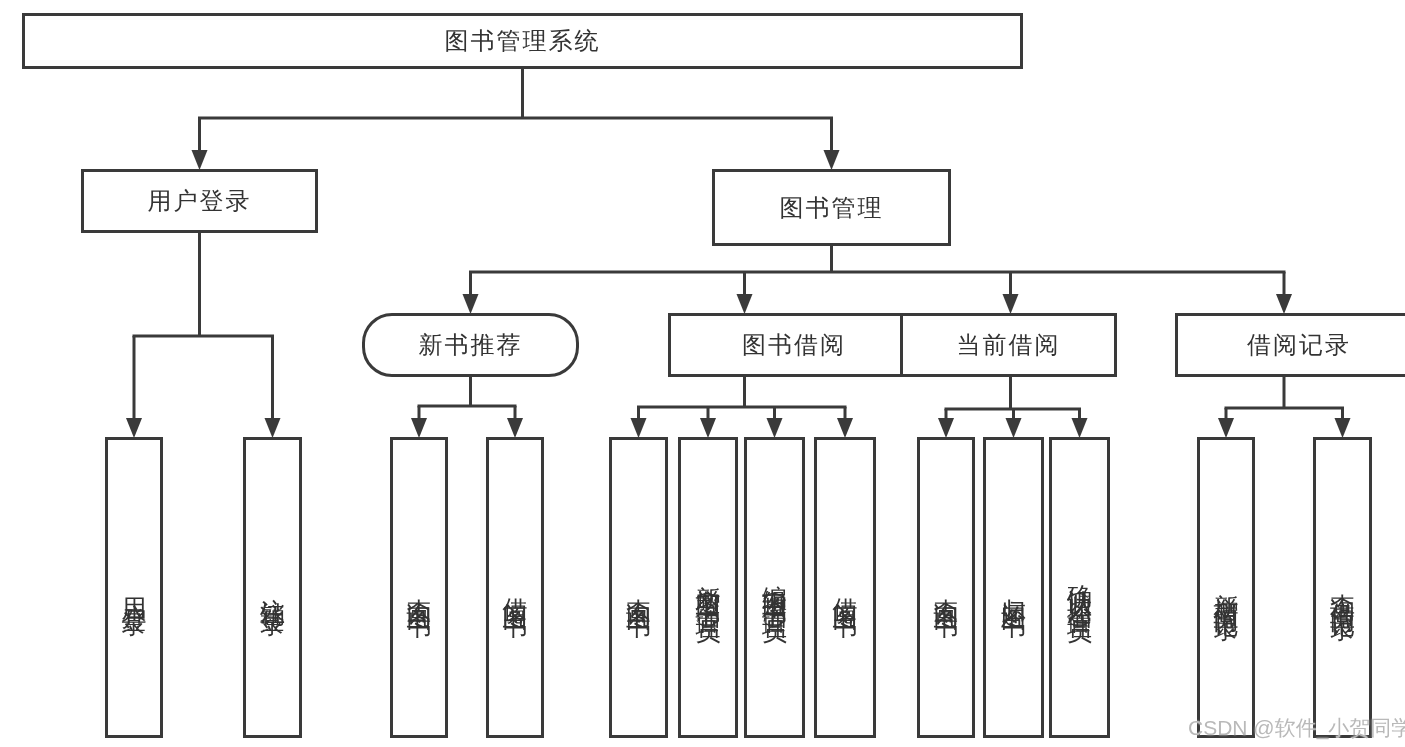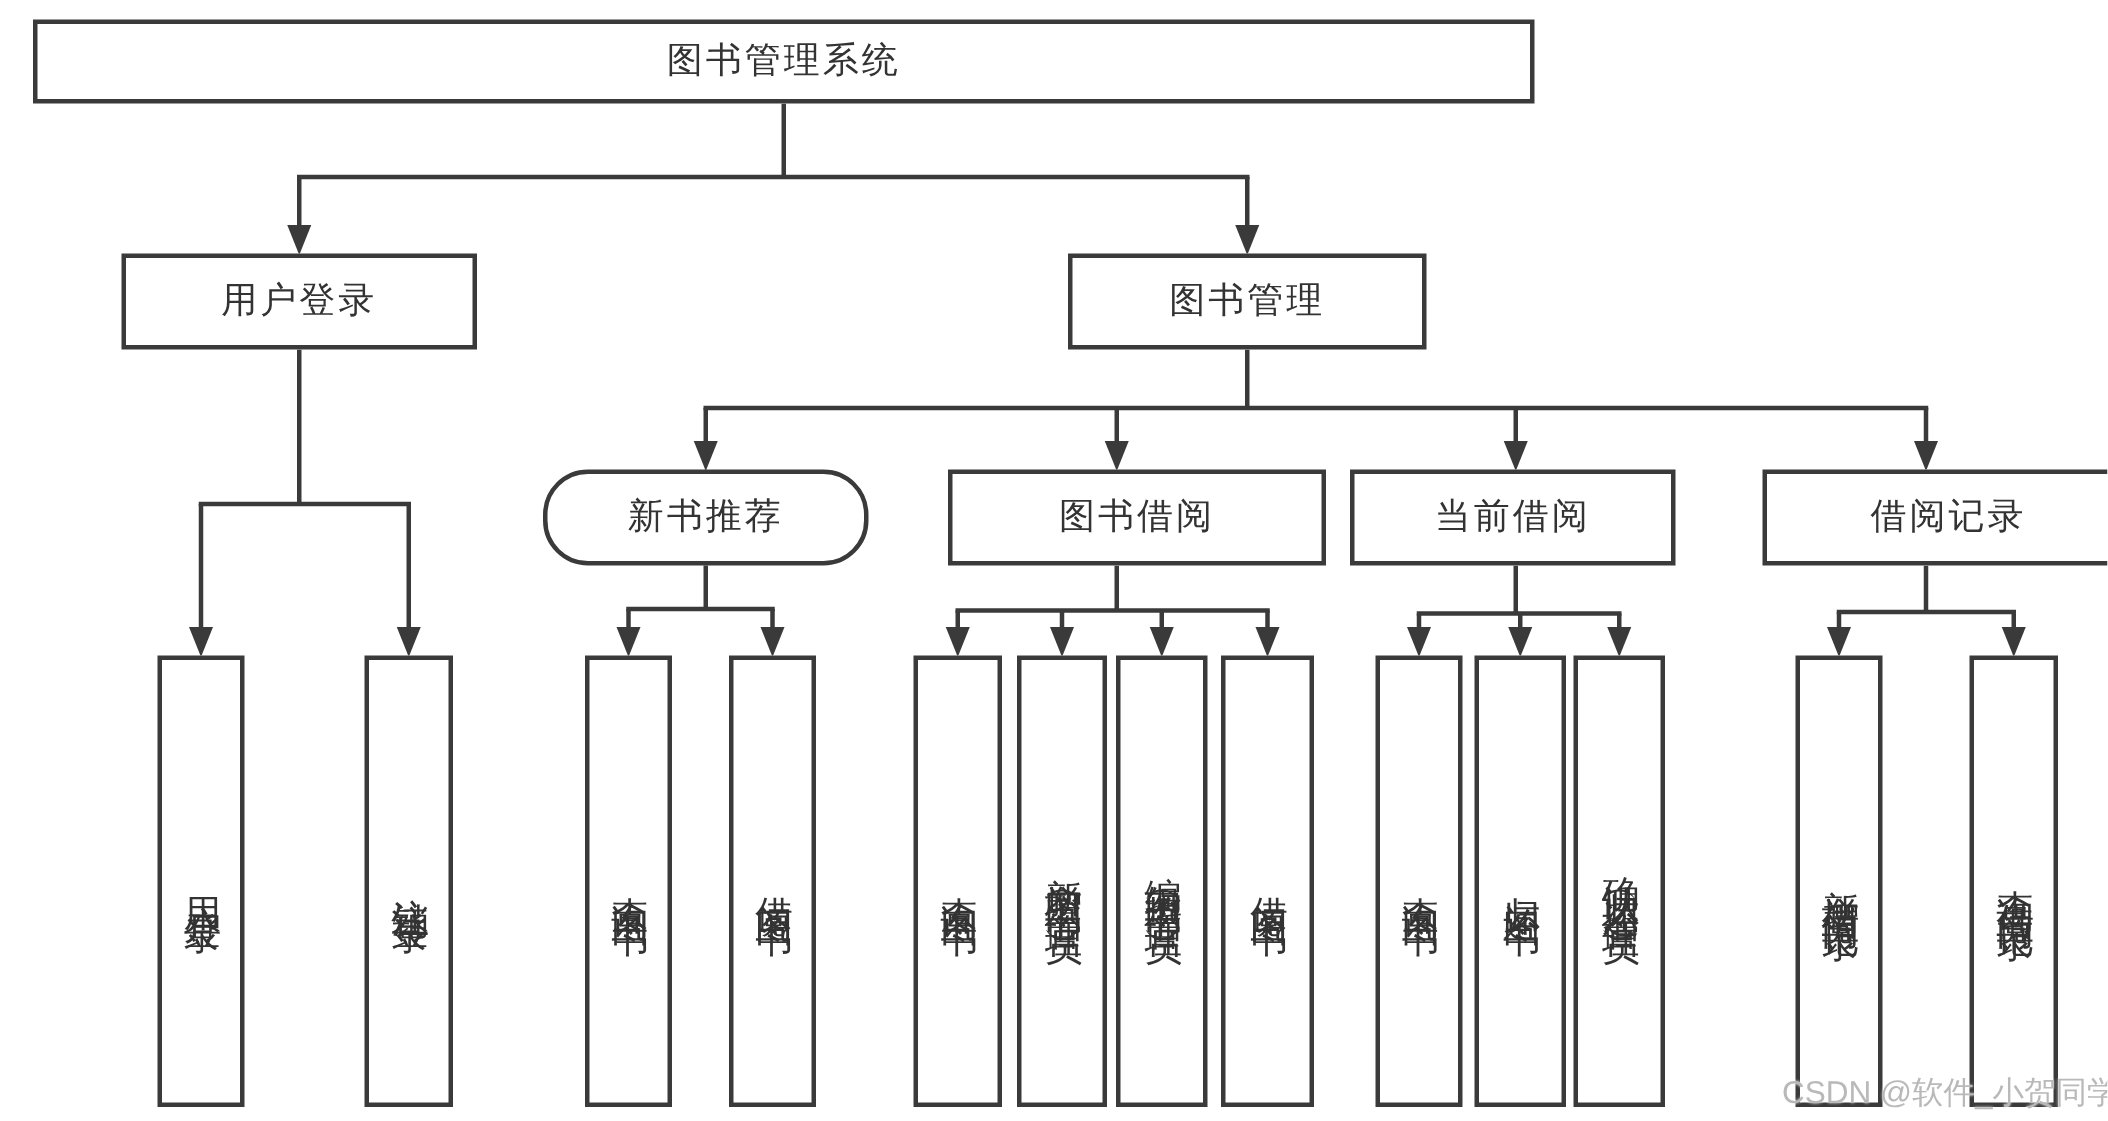--- a/index.html
+++ b/index.html
@@ -123,28 +123,28 @@
       <polygon points="1334.5,418 1350.5,418 1342.5,438" fill="#3a3a3a"></polygon>
     </svg>
 
   <div class="box" style="left: 22px; top: 13px; width: 1001px; height: 56px; align-items: center;">
     <span class="hlabel">图书管理系统</span>
   </div>
 
   <div class="box" style="left: 81px; top: 169px; width: 237px; height: 64px;">
     <span class="hlabel">用户登录</span>
   </div>
-  <div class="box" style="left: 712px; top: 169px; width: 239px; height: 64px;">
+  <div class="box" style="left: 712px; top: 169px; width: 239px; height: 77px;">
     <span class="hlabel">图书管理</span>
   </div>
 
   <div class="box" style="left: 362px; top: 313px; width: 217px; height: 64px; border-radius: 30px;">
     <span class="hlabel">新书推荐</span>
   </div>
-  <div class="box" style="left: 632px; top: 313px; width: 252px; height: 64px;">
+  <div class="box" style="left: 668px; top: 313px; width: 252px; height: 64px;">
     <span class="hlabel">图书借阅</span>
   </div>
   <div class="box" style="left: 900px; top: 313px; width: 217px; height: 64px;">
     <span class="hlabel">当前借阅</span>
   </div>
   <div class="box" style="left: 1175px; top: 313px; width: 248px; height: 64px;">
     <span class="hlabel">借阅记录</span>
   </div>
 
   <div class="box" style="left: 105px; top: 437px; width: 58px; height: 301px;">

